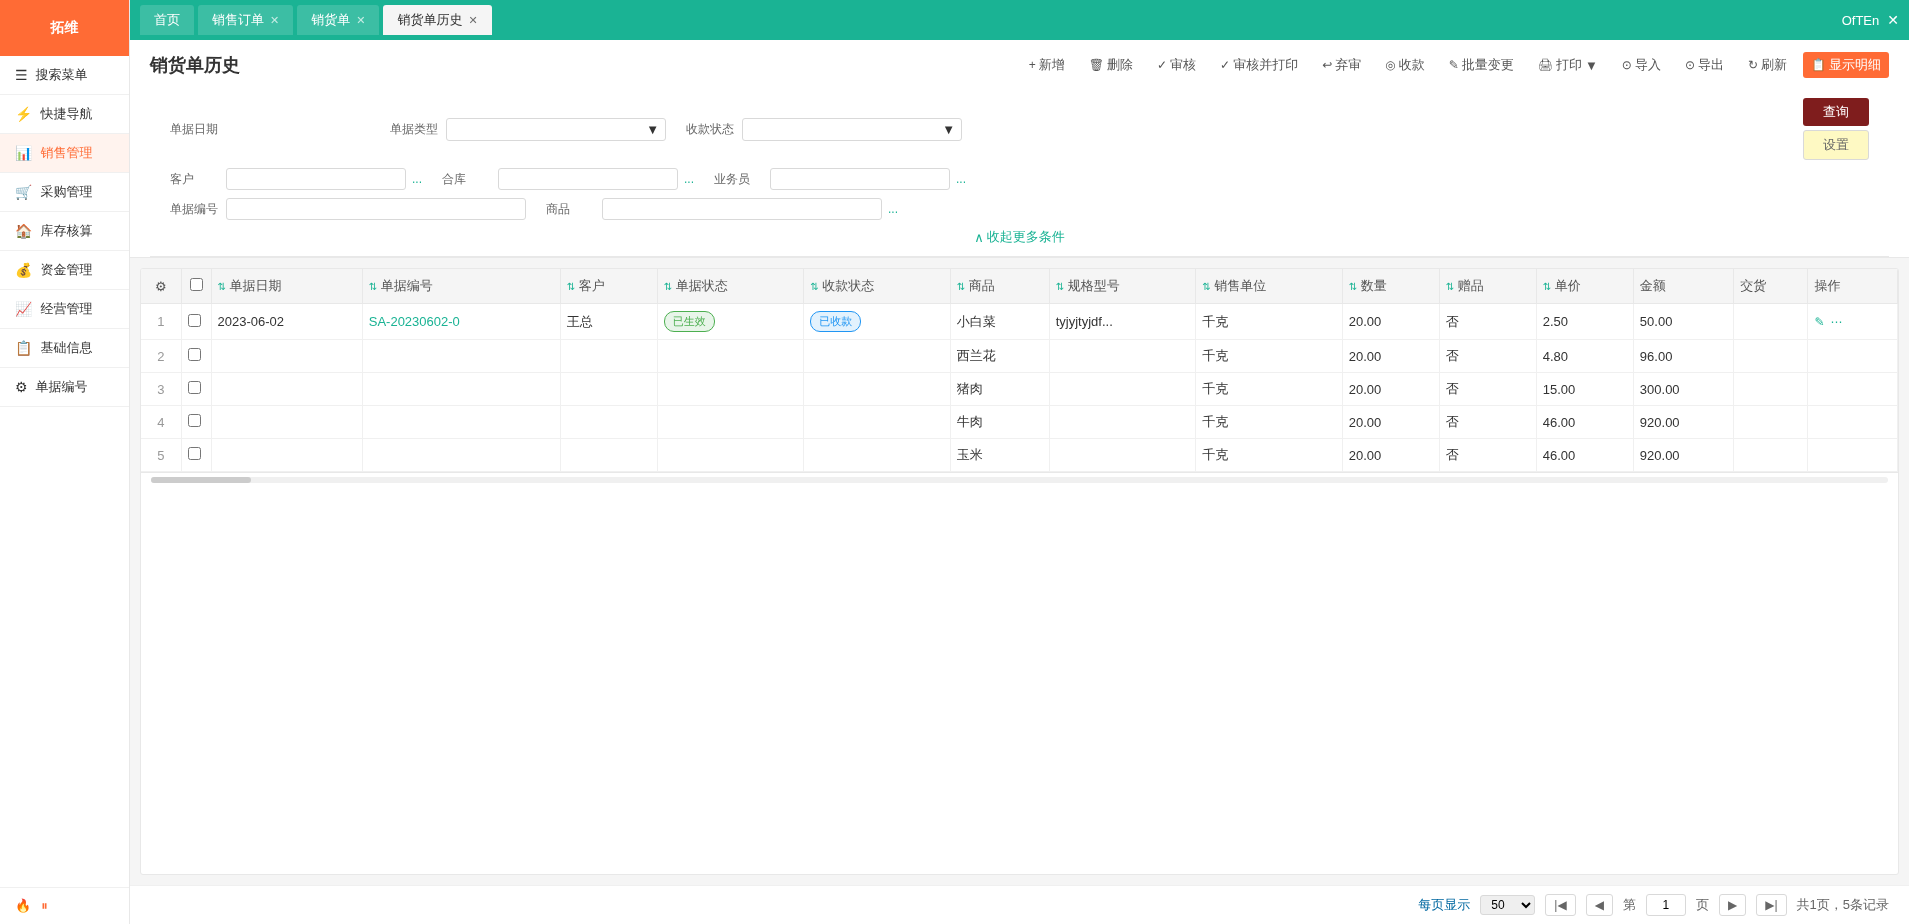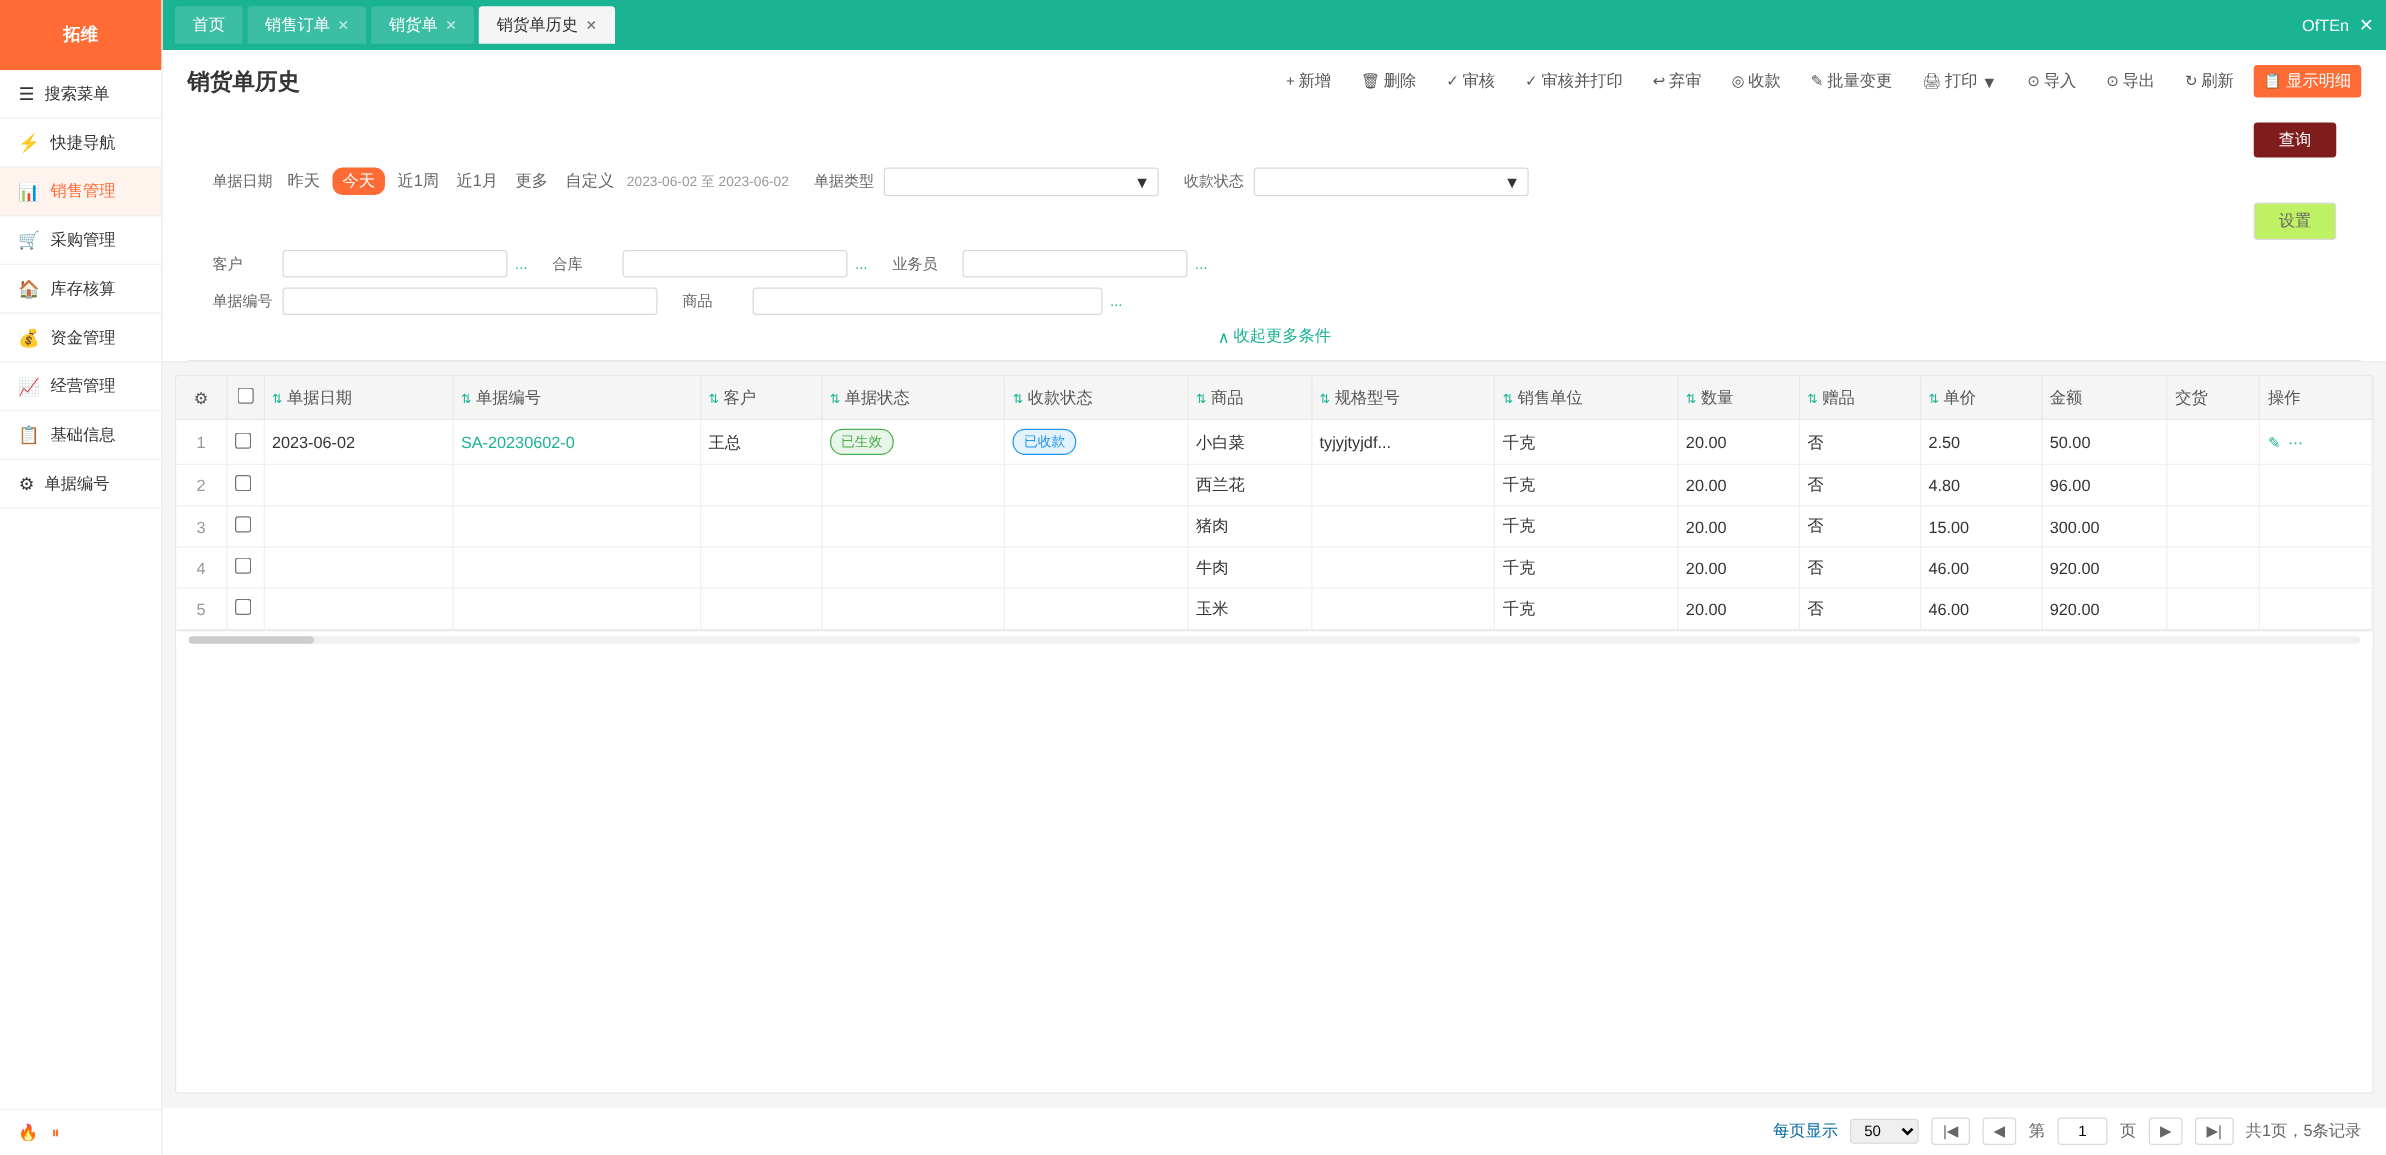--- a/index.html
+++ b/index.html
@@ -216,27 +216,26 @@
       background: #7f1d1d;
       color: white;
       border: none;
       border-radius: 3px;
       padding: 5px 20px;
       cursor: pointer;
       font-size: 13px;
     }
     .setting-btn {
       border: 1px solid #d9d9d9;
-      background: #bef264;
+      background: #fef9c3;
       border-radius: 3px;
       padding: 5px 10px;
       cursor: pointer;
       font-size: 13px;
       color: #666;
-      margin-top: 32px;
     }
     .query-setting {
       display: flex;
       flex-direction: column;
       gap: 4px;
       margin-left: auto;
     }
 
     
     .table-area {
@@ -490,29 +489,20 @@
             <span>显示明细</span>
           </button>
         </div>
       </div>
 
       <div class="filter-area">
 
         <div class="filter-row">
           <div class="filter-item">
             <span class="filter-label">单据日期</span>
-            <div class="date-shortcuts">
-              <span class="date-shortcut">昨天</span>
-              <span class="date-shortcut active">今天</span>
-              <span class="date-shortcut">近1周</span>
-              <span class="date-shortcut">近1月</span>
-              <span class="date-shortcut">更多</span>
-              <span class="date-shortcut">自定义</span>
-              <span class="date-range">2023-06-02 至 2023-06-02</span>
-            </div>
           </div>
           <div class="filter-item" style="min-width:250px;">
             <span class="filter-label">单据类型</span>
             <div class="filter-select" style="width:220px;">
               <span></span>
               <span>▼</span>
             </div>
           </div>
           <div class="filter-item" style="min-width:250px;">
             <span class="filter-label">收款状态</span>

